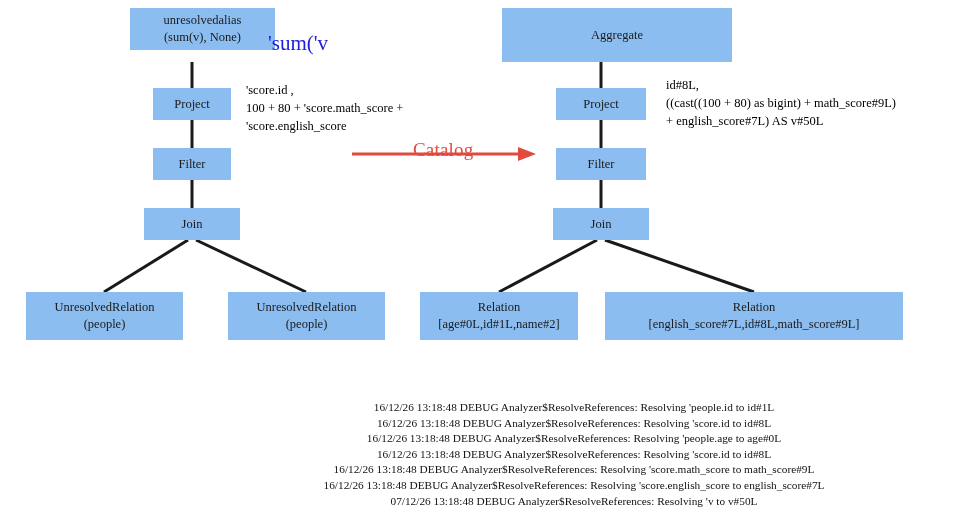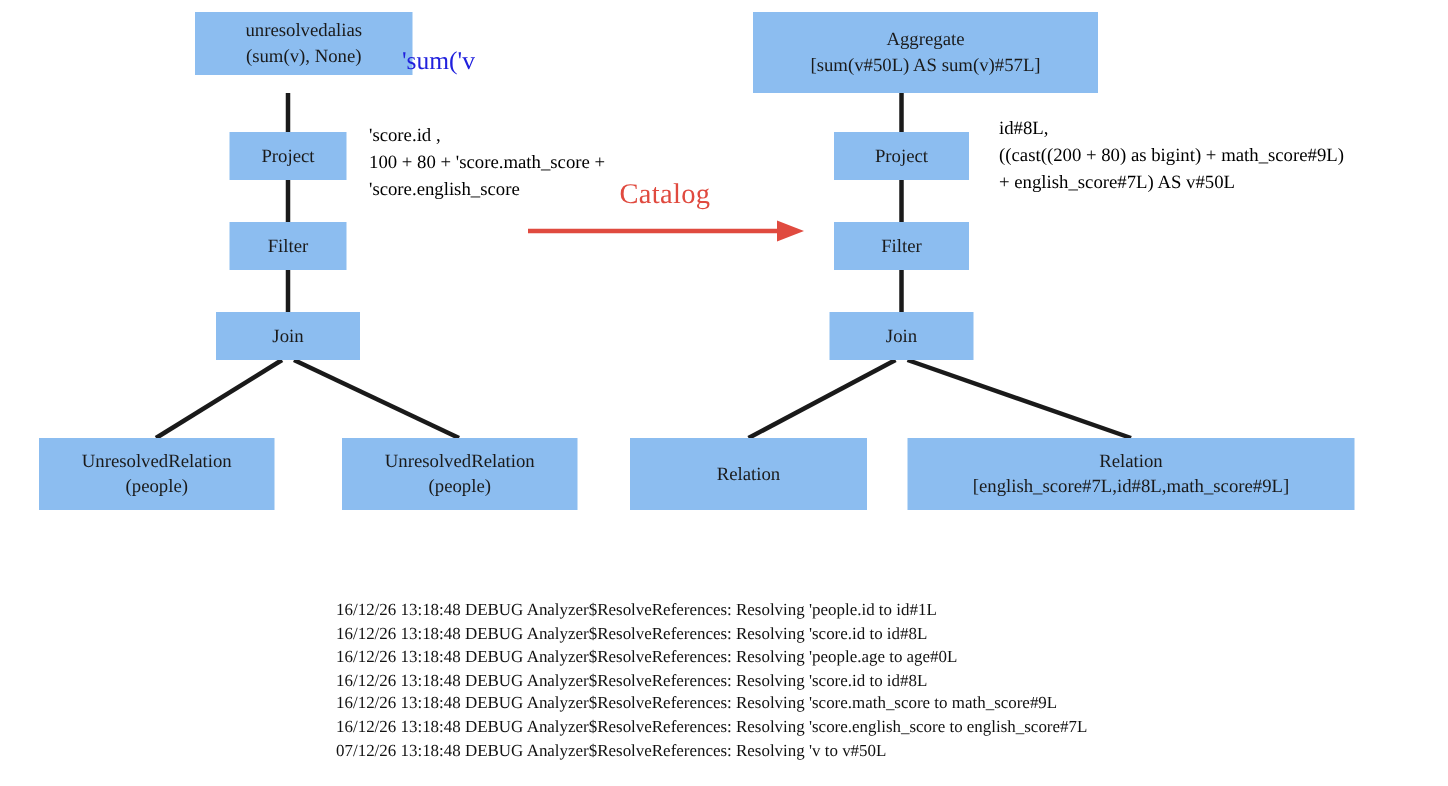--- a/index.html
+++ b/index.html
@@ -52,39 +52,41 @@
     line-height: 1.45;
     white-space: pre;
     z-index: 3;
   }
   #catalog-label {
     position: absolute;
     color: #e04a3f;
     font-size: 19px;
     z-index: 4;
     letter-spacing: 0.2px;
+    margin-top: 20px;
   }
   #sum-annotation {
     position: absolute;
     color: #2020dd;
-    font-size: 17px;
+    font-size: 21px;
     z-index: 3;
   }
   #log-panel {
     position: absolute;
     left: 224px;
     top: 400px;
     width: 700px;
     font-size: 11.3px;
     line-height: 15.6px;
     color: #111111;
     z-index: 3;
   }
   #log-panel .log-line {
     white-space: pre;
+    text-align: center;
   }
 </style>
 </head>
 <body>
 
 <div id="diagram-canvas">
 
   <svg id="edge-layer" viewBox="0 0 965 524" width="965" height="524">
 
     <line x1="192" y1="62" x2="192" y2="88" stroke="#1a1a1a" stroke-width="3"></line>
@@ -134,46 +136,46 @@
 
   <div class="annot" style="left:246px; top:81px;">'score.id ,
 100 + 80 + 'score.math_score +
 'score.english_score</div>
 
 
   <div id="catalog-label" style="left:413px; top:119px;">Catalog</div>
 
   <div class="node" style="left:502px; top:8px; width:230px; height:54px;">
     <span>Aggregate</span>
-    <span class="line2">[sum(v#50L) AS sum(v)#57L]</span>
   </div>
 
   <div class="node" style="left:556px; top:88px; width:90px; height:32px;">
     <span>Project</span>
   </div>
 
   <div class="node" style="left:556px; top:148px; width:90px; height:32px;">
     <span>Filter</span>
   </div>
 
   <div class="node" style="left:553px; top:208px; width:96px; height:32px;">
     <span>Join</span>
   </div>
 
   <div class="node" style="left:420px; top:292px; width:158px; height:48px;">
     <span>Relation</span>
+    <span class="line2">[age#0L,id#1L,name#2]</span>
   </div>
 
   <div class="node" style="left:605px; top:292px; width:298px; height:48px;">
     <span>Relation</span>
     <span class="line2">[english_score#7L,id#8L,math_score#9L]</span>
   </div>
 
   <div class="annot" style="left:666px; top:76px;">id#8L,
-((cast((200 + 80) as bigint) + math_score#9L)
+((cast((100 + 80) as bigint) + math_score#9L)
 + english_score#7L) AS v#50L</div>
 
 
   <div id="log-panel">
     <div class="log-line">16/12/26 13:18:48 DEBUG Analyzer$ResolveReferences: Resolving 'people.id to id#1L</div>
     <div class="log-line">16/12/26 13:18:48 DEBUG Analyzer$ResolveReferences: Resolving 'score.id to id#8L</div>
     <div class="log-line">16/12/26 13:18:48 DEBUG Analyzer$ResolveReferences: Resolving 'people.age to age#0L</div>
     <div class="log-line">16/12/26 13:18:48 DEBUG Analyzer$ResolveReferences: Resolving 'score.id to id#8L</div>
     <div class="log-line">16/12/26 13:18:48 DEBUG Analyzer$ResolveReferences: Resolving 'score.math_score to math_score#9L</div>
     <div class="log-line">16/12/26 13:18:48 DEBUG Analyzer$ResolveReferences: Resolving 'score.english_score to english_score#7L</div>

